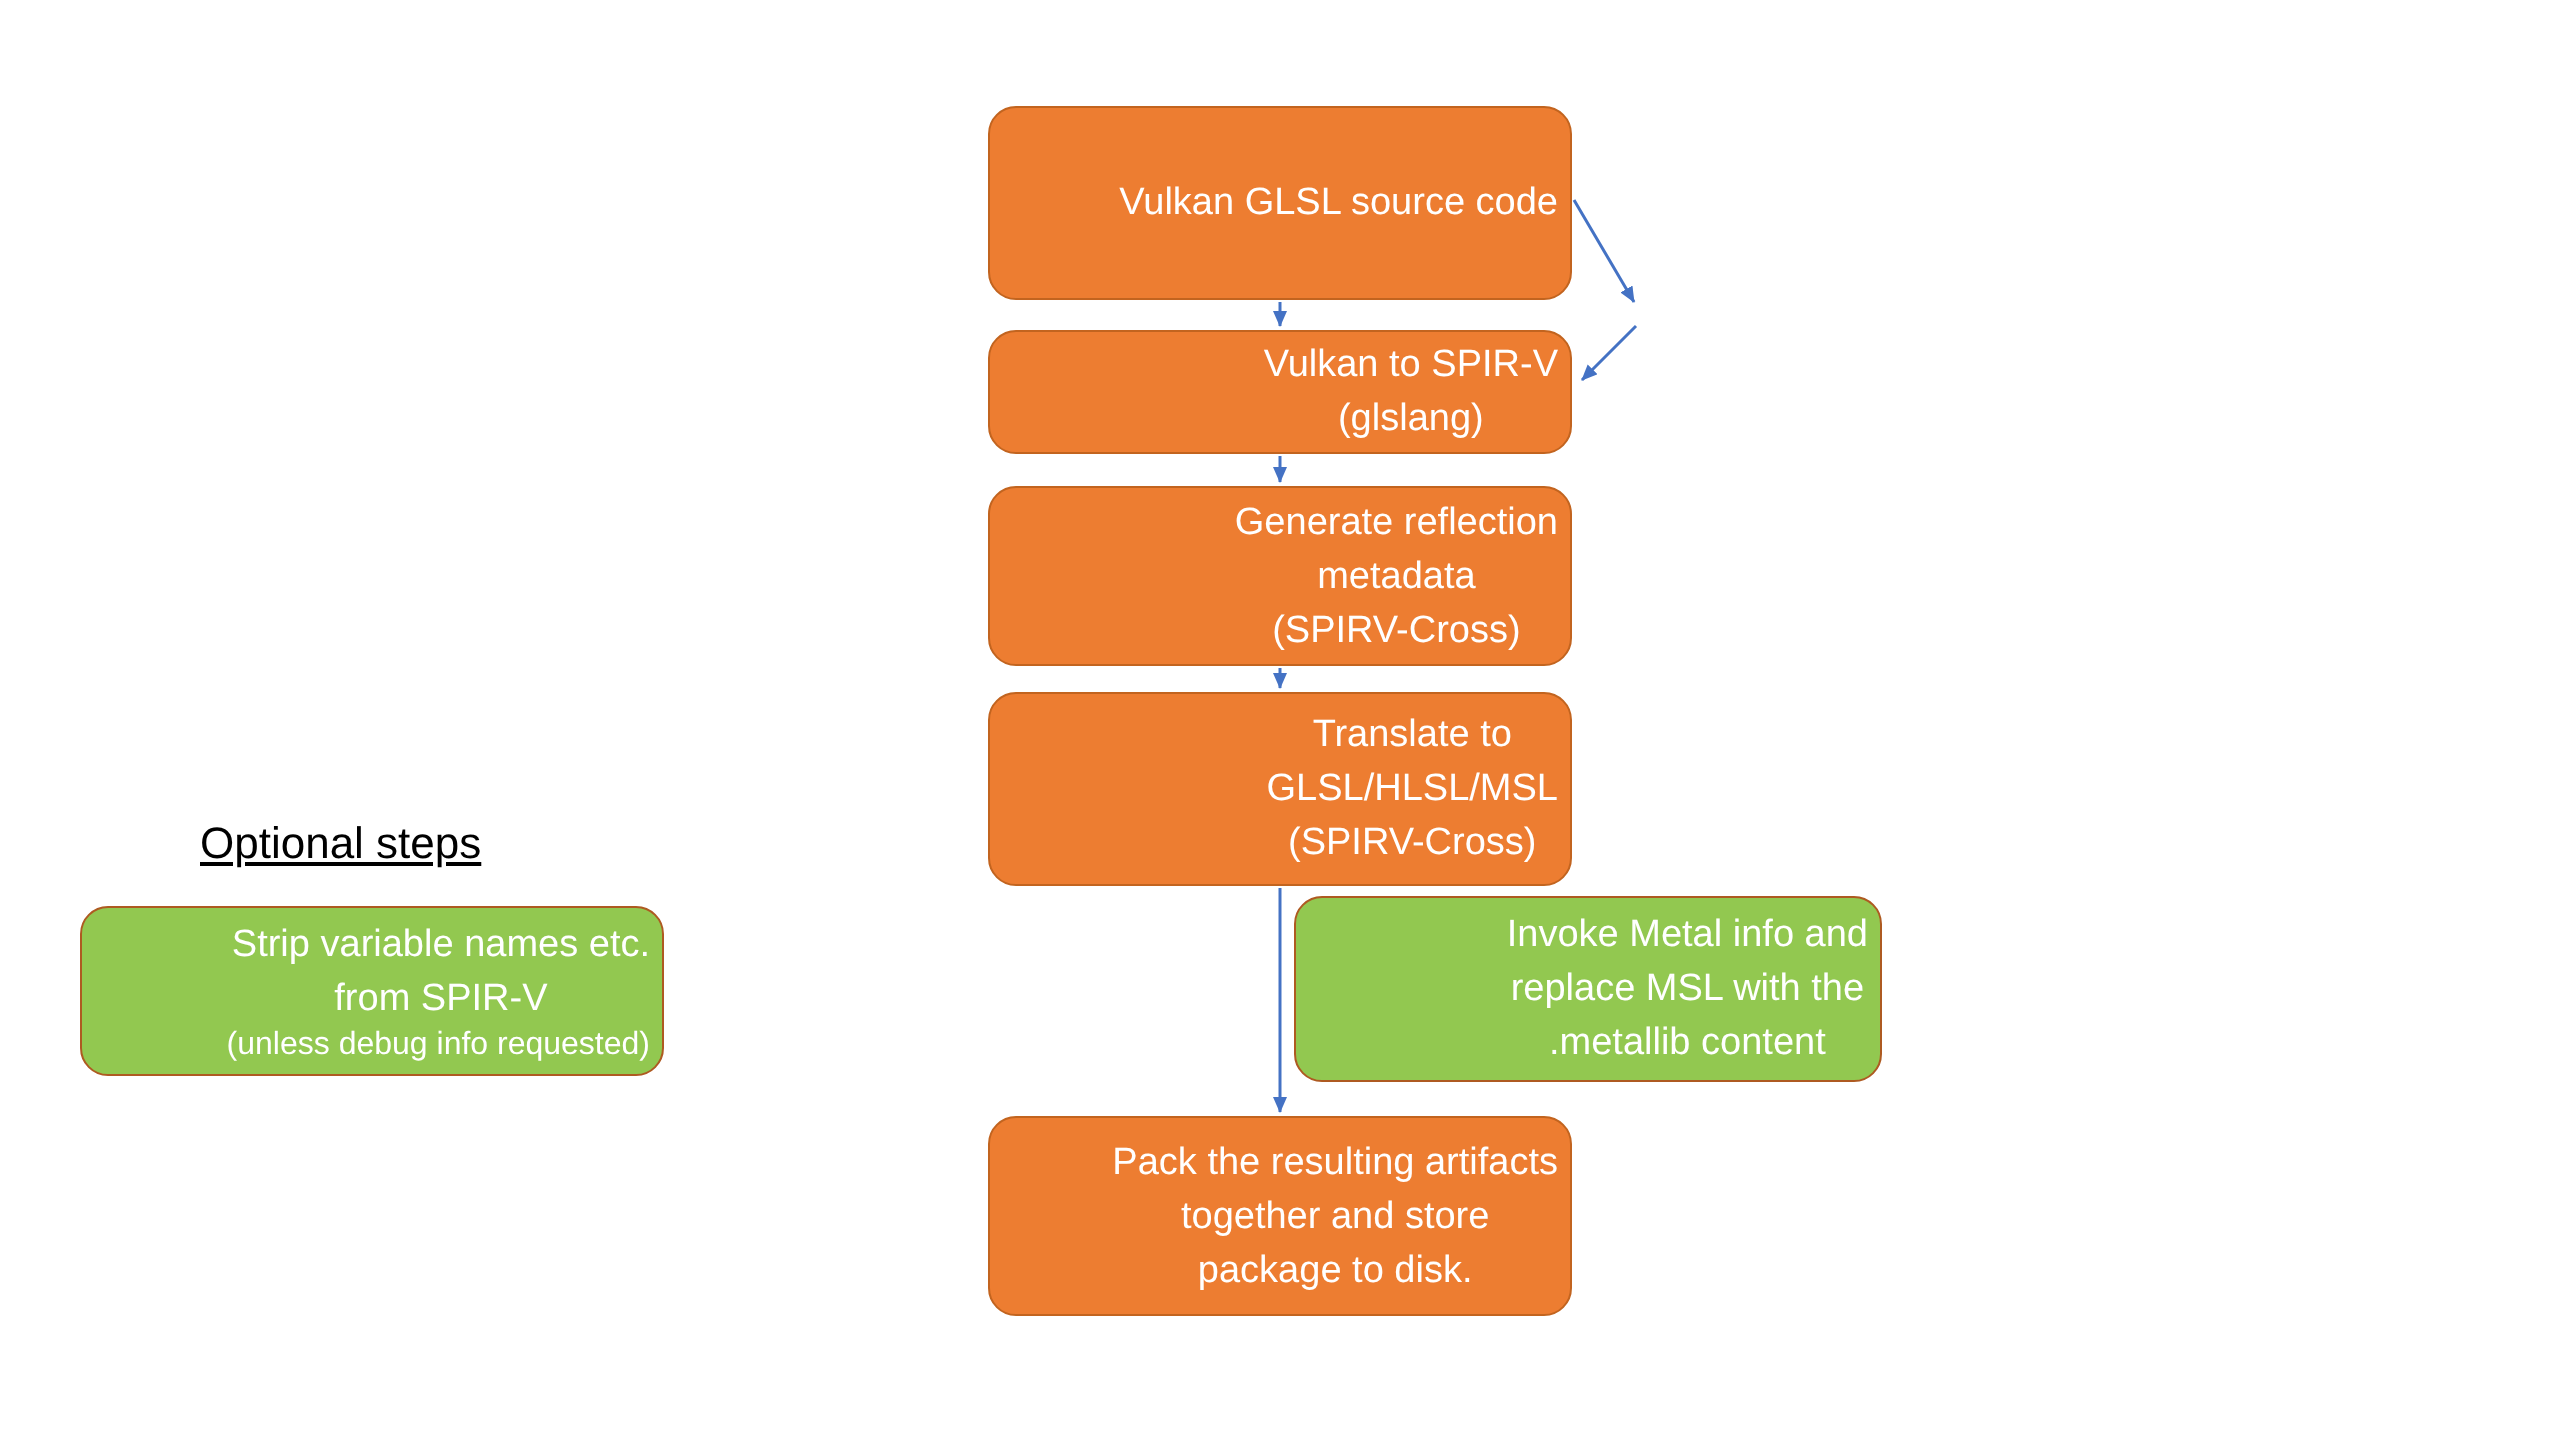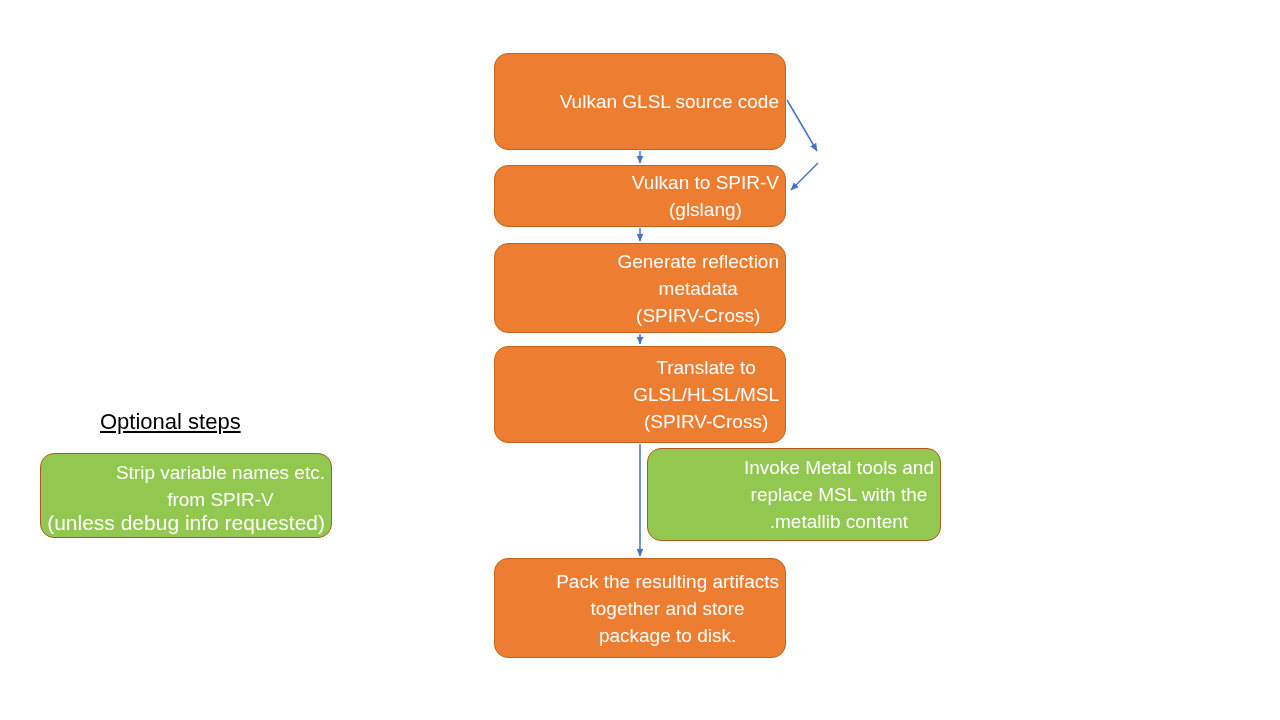--- a/index.html
+++ b/index.html
@@ -51,21 +51,21 @@
     color: var(--text-on-box);
     font-size: 19px;
     line-height: 27px;
     padding: 2px 6px;
   }
   .node .lbl {
     white-space: pre-line;
   }
   .node .note {
     white-space: pre-line;
-    font-size: 21px;
+    font-size: 16px;
     line-height: 20px;
   }
   .node.orange {
     background: var(--orange-fill);
     border: 1.5px solid var(--orange-border);
   }
   .node.green {
     background: var(--green-fill);
     border: 1.5px solid var(--green-border);
   }
@@ -131,19 +131,19 @@
   <div class="section-label">Optional steps</div>
 
   <div class="node green" style="left:40px; top:453px; width:292px; height:85px;border-radius:14px;">
     <div class="lbl">Strip variable names etc.
 from SPIR-V</div>
     <div class="note">(unless debug info requested)</div>
   </div>
 
 
   <div class="node green" style="left:647px; top:448px; width:294px; height:93px;">
-    <div class="lbl">Invoke Metal tools and
+    <div class="lbl">Invoke Metal info and
 replace MSL with the
 .metallib content</div>
   </div>
 
 
 </div>
 
 </body></html>

